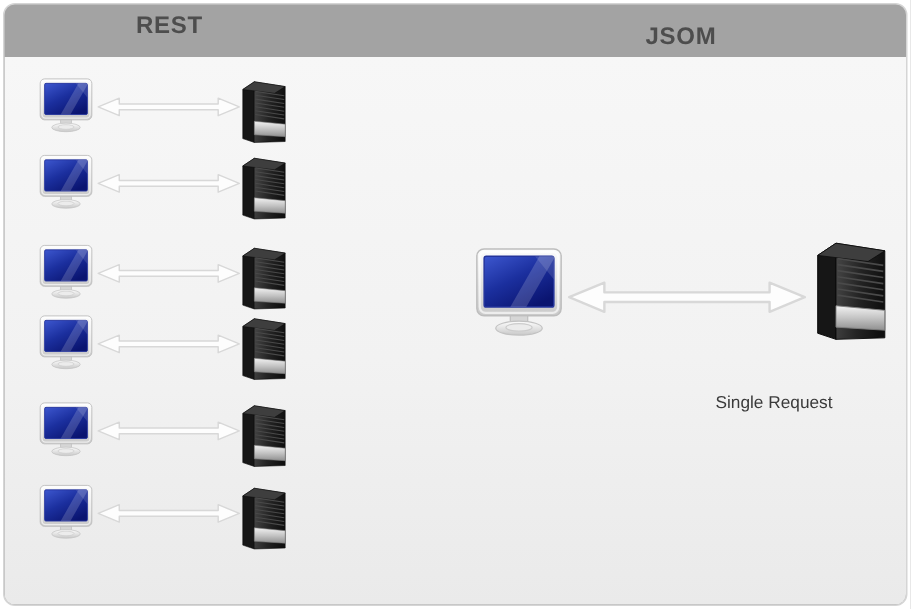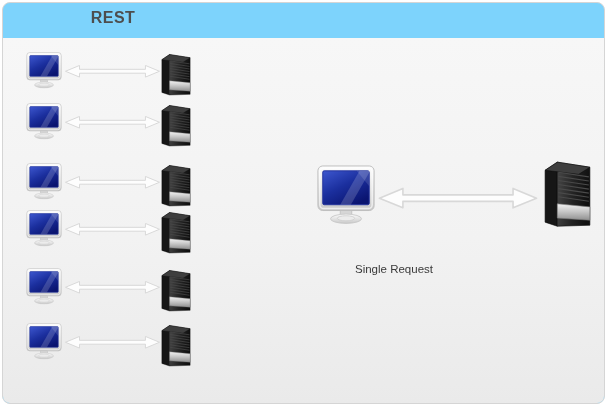--- a/index.html
+++ b/index.html
@@ -1,34 +1,34 @@
 <!DOCTYPE html>
 <html><head>
 <meta charset="utf-8">
 <style>
   html,body{margin:0;padding:0;background:#ffffff;}
   body{width:607px;height:406px;position:relative;font-family:"Liberation Sans",sans-serif;overflow:hidden;}
 
   .card{
     position:absolute;left:2px;top:2px;width:601px;height:400px;
-    background:#7dd3fc;border:1px solid #d5d5d5;border-radius:8px;overflow:hidden;
+    background:#a3a3a3;border:1px solid #d5d5d5;border-radius:8px;overflow:hidden;
   }
   .content{
     position:absolute;left:0;top:35px;right:0;bottom:0;
     background:linear-gradient(180deg,#f7f7f7 0%,#f2f2f2 55%,#eaeaea 100%);
   }
   .panel-title{
     position:absolute;width:200px;text-align:center;
     font-size:16px;font-weight:bold;color:#4d4d4d;letter-spacing:0.5px;
   }
   .rest-title{left:10px;top:6px;}
   .jsom-title{left:351px;top:13px;}
 
   .caption{
-    position:absolute;width:200px;text-align:left;
+    position:absolute;width:200px;text-align:right;
     font-size:11.5px;color:#3a3a3a;
   }
   .caption-rest{left:11px;top:341px;}
   .caption-jsom{left:352px;top:225px;}
 
   .rest-row{position:absolute;left:0;width:210px;height:46px;}
   .rest-row:nth-of-type(1){top:10px;}
   .rest-row:nth-of-type(2){top:61px;}
   .rest-row:nth-of-type(3){top:121px;}
   .rest-row:nth-of-type(4){top:168px;}
@@ -68,20 +68,21 @@
       <stop offset="0" stop-color="#f2f2f2"></stop>
         <stop offset="0.5" stop-color="#c4c4c4"></stop>
         <stop offset="1" stop-color="#909090"></stop>
     </linearGradient>
   </defs>
 </svg>
 
 <div class="card">
 
   <div class="panel-title rest-title">REST</div>
+  <div class="panel-title jsom-title">JSOM</div>
 
   <div class="content">
 
     <div>
   <div class="rest-row">
     <span class="client">
   <svg viewBox="0 0 64 62" preserveAspectRatio="xMidYMid meet">
     <rect x="3" y="1" width="58" height="46" rx="5" fill="url(#silverV)" stroke="#bdbdbd" stroke-width="1"></rect>
     <rect x="5" y="3" width="54" height="42" rx="4" fill="none" stroke="#ffffff" stroke-opacity="0.65" stroke-width="1.5"></rect>
     <rect x="8" y="6" width="48" height="35" rx="1.5" fill="url(#screenBlue)" stroke="#24349c" stroke-width="1"></rect>

